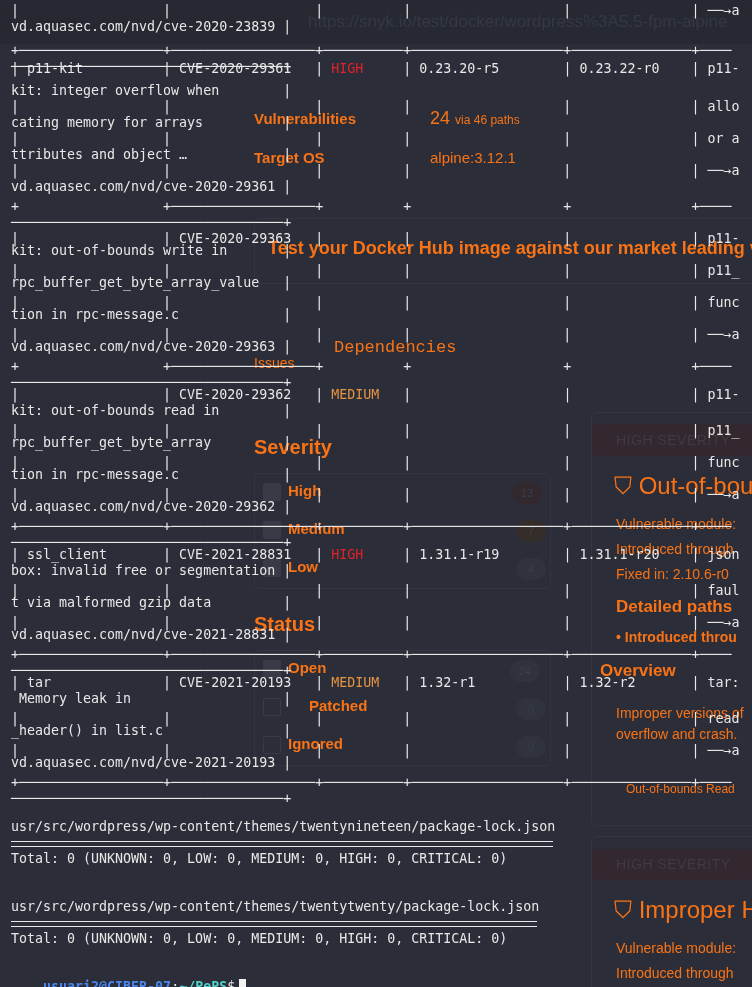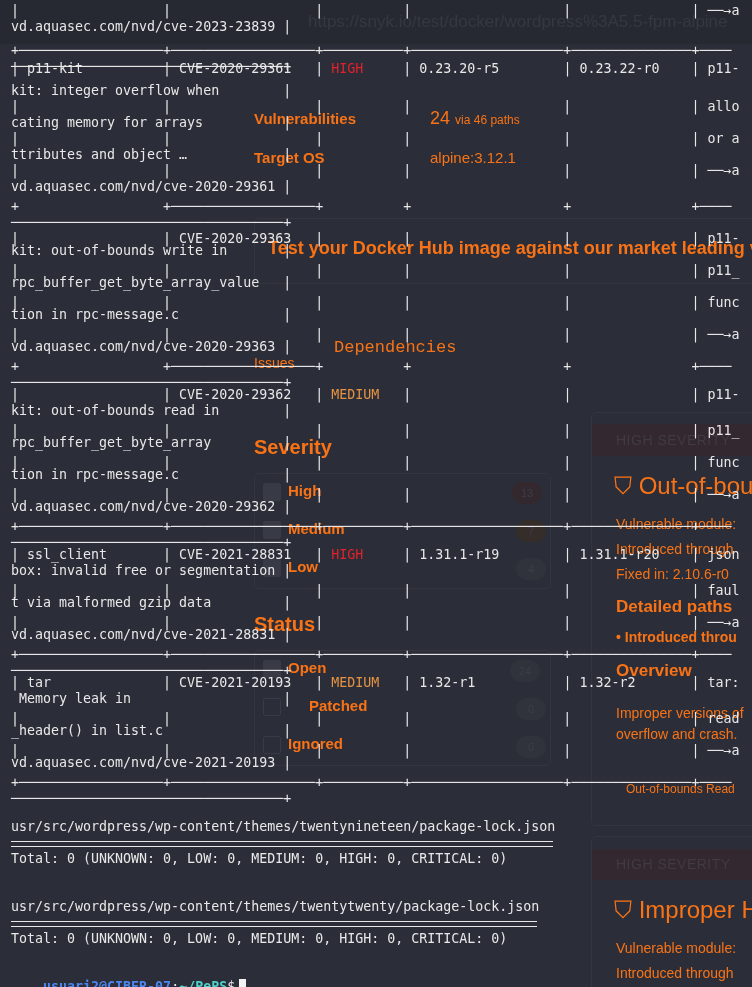--- a/index.html
+++ b/index.html
@@ -71,36 +71,36 @@
   <div class="ghost-badge" style="left:516px;top:736px;background:#30333c;">0</div>
 
   <div class="ghost-box" style="left:591px;top:412px;width:200px;height:412px;"></div>
   <div class="ghost-pill" style="left:592px;top:424px;width:136px;height:32px;line-height:32px;padding-left:24px;">HIGH SEVERITY</div>
   <div class="ghost" style="left:614px;top:472px;font-size:24px;"><span>⛉</span> <span>Out-of-bou</span></div>
   <div class="ghost" style="left:616px;top:516px;font-size:14px;">Vulnerable module:</div>
   <div class="ghost" style="left:616px;top:541px;font-size:14px;">Introduced through</div>
   <div class="ghost" style="left:616px;top:566px;font-size:14px;">Fixed in: 2.10.6-r0</div>
   <div class="ghost" style="left:616px;top:597px;font-size:17px;font-weight:bold;">Detailed paths</div>
   <div class="ghost" style="left:616px;top:629px;font-size:14px;font-weight:bold;">• <span>Introduced throu</span></div>
-  <div class="ghost" style="left:616px;top:661px;font-size:17px;font-weight:bold;">Overview</div>
+  <div class="ghost" style="left:600px;top:661px;font-size:17px;font-weight:bold;">Overview</div>
   <div class="ghost" style="left:616px;top:705px;font-size:14px;">Improper versions of</div>
   <div class="ghost" style="left:616px;top:726px;font-size:14px;">overflow and crash.</div>
   <div class="ghost" style="left:616px;top:782px;font-size:12px;margin-left:10px;">Out-of-bounds Read</div>
 
   <div class="ghost-box" style="left:591px;top:836px;width:200px;height:180px;"></div>
   <div class="ghost-pill" style="left:592px;top:849px;width:136px;height:31px;line-height:31px;padding-left:24px;">HIGH SEVERITY</div>
   <div class="ghost" style="left:614px;top:896px;font-size:24px;"><span>⛉</span> <span>Improper H</span></div>
   <div class="ghost" style="left:616px;top:940px;font-size:14px;">Vulnerable module:</div>
   <div class="ghost" style="left:616px;top:965px;font-size:14px;">Introduced through</div>
 </div>
 
 <div class="term">
   <div id="term-lines">
       <div class="ln" style="top: 3px;">|                  |                  |          |                   |               | ──→a</div>
-      <div class="ln" style="top: 19px;">vd.aquasec.com/nvd/cve-2023-23839 |</div>
+      <div class="ln" style="top: 19px;">vd.aquasec.com/nvd/cve-2020-23839 |</div>
       <div class="ln" style="top: 43px;">+──────────────────+──────────────────+──────────+───────────────────+───────────────+────</div>
       <div class="ln" style="top: 59px;">──────────────────────────────────+</div>
       <div class="ln" style="top: 83px;">kit: integer overflow when        |</div>
       <div class="ln" style="top: 99px;">|                  |                  |          |                   |               | allo</div>
       <div class="ln" style="top: 115px;">cating memory for arrays          |</div>
       <div class="ln" style="top: 131px;">|                  |                  |          |                   |               | or a</div>
       <div class="ln" style="top: 147px;">ttributes and object …            |</div>
       <div class="ln" style="top: 163px;">|                  |                  |          |                   |               | ──→a</div>
       <div class="ln" style="top: 179px;">vd.aquasec.com/nvd/cve-2020-29361 |</div>
       <div class="ln" style="top: 199px;">+                  +──────────────────+          +                   +               +────</div>

